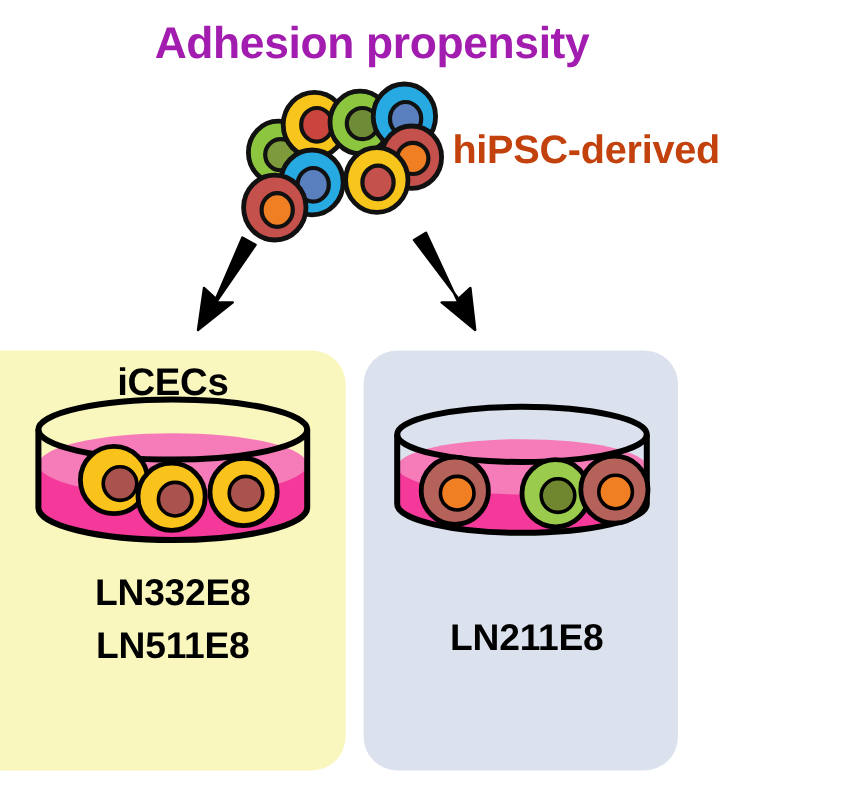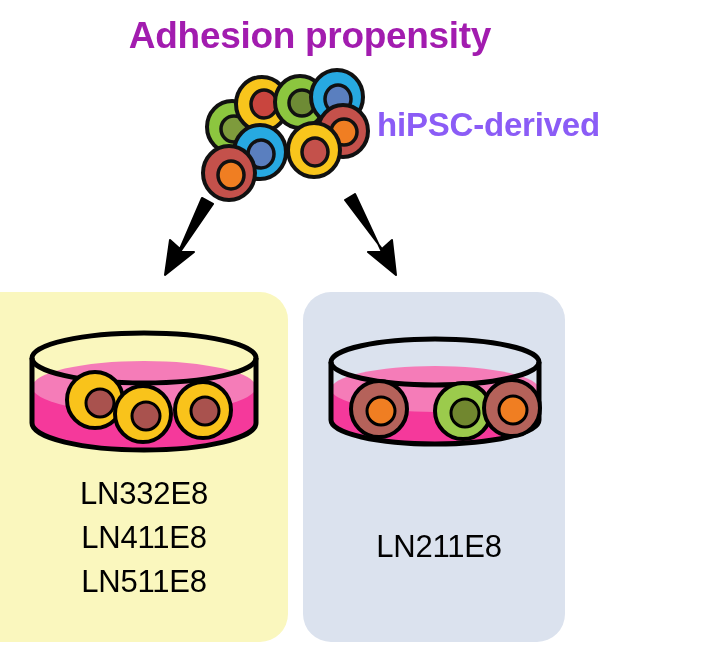--- a/index.html
+++ b/index.html
@@ -31,21 +31,21 @@
     letter-spacing: -0.3px;
     line-height: 44px;
     white-space: nowrap;
   }
   #source-label {
     position: absolute;
     left: 377px;
     top: 103px;
     font-size: 33px;
     font-weight: bold;
-    color: #8b5cf6;
+    color: #c2410c;
     line-height: 43px;
     letter-spacing: -0.2px;
   }
   #source-label .line {
     display: block;
     white-space: nowrap;
   }
   
   #figure-svg {
     position: absolute;
@@ -71,35 +71,34 @@
   }
   #noncecs-title {
     left: 303px;
     top: 300px;
     width: 262px;
   }
   .panel-list {
     position: absolute;
     text-align: center;
     font-size: 31px;
-    font-weight: normal;
+    font-weight: bold;
     color: #000000;
     line-height: 44px;
     letter-spacing: -0.2px;
   }
   #icecs-list {
     left: 0px;
     top: 472px;
     width: 288px;
   }
   #noncecs-list {
     left: 303px;
     top: 510px;
     width: 272px;
-    margin-top: 15px;
   }
   .panel-list .item {
     display: block;
     white-space: nowrap;
   }
 </style>
 </head>
 <body>
 
 <div id="figure-root">
@@ -208,24 +207,24 @@
           <circle cx="465" cy="413" r="14" fill="#71872F" stroke="#000" stroke-width="3"></circle>
         </g>
         <g>
           <circle cx="512" cy="408" r="28" fill="#B5625A" stroke="#000" stroke-width="4"></circle>
           <circle cx="513" cy="410" r="14" fill="#F07E22" stroke="#000" stroke-width="3"></circle>
         </g>
       </g>
     </g>
   </svg>
 
+  <div id="icecs-title" class="panel-title">iCECs</div>
 
   <div id="icecs-list" class="panel-list">
     <span class="item">LN332E8</span>
-    <span class="item">LN411E8</span>
     <span class="item">LN511E8</span>
   </div>
 
 
   <div id="noncecs-list" class="panel-list">
     <span class="item">LN211E8</span>
   </div>
 
 </div>
 

